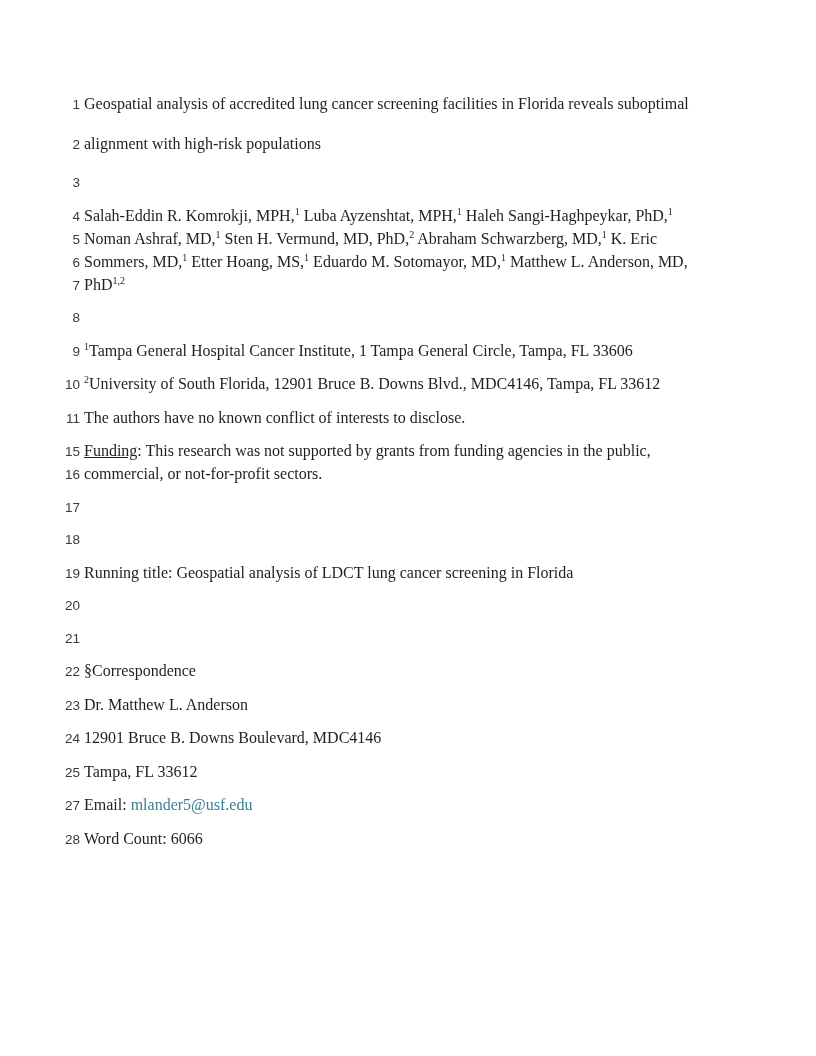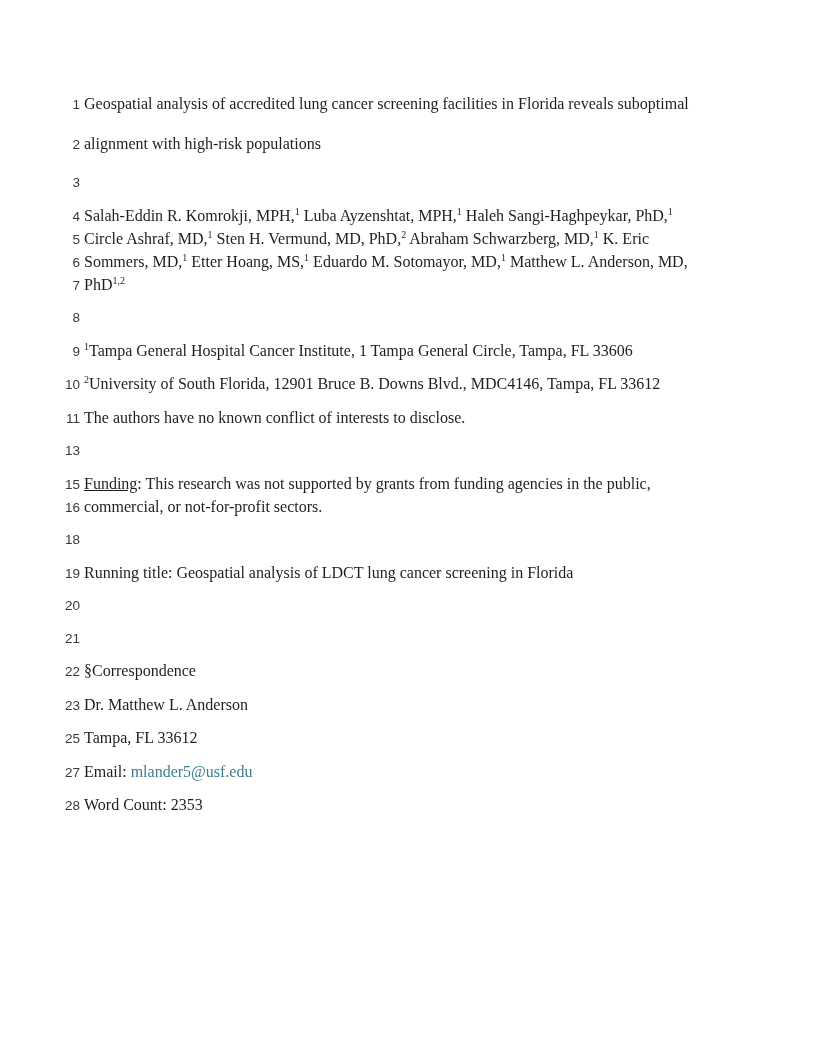--- a/index.html
+++ b/index.html
@@ -58,33 +58,34 @@
 </style>
 </head>
 <body>
 
 <div class="page">
   <div id="lines">
       <div class="line sp-first"><span class="num">1</span><span class="content"><span>Geospatial analysis of accredited lung cancer screening facilities in Florida reveals suboptimal</span></span></div>
       <div class="line sp-title"><span class="num">2</span><span class="content"><span>alignment with high-risk populations</span></span></div>
       <div class="line sp-title"><span class="num">3</span><span class="content"></span></div>
       <div class="line sp-double"><span class="num">4</span><span class="content"><span>Salah-Eddin R. Komrokji, MPH,</span><sup>1</sup><span> Luba Ayzenshtat, MPH,</span><sup>1</sup><span> Haleh Sangi-Haghpeykar, PhD,</span><sup>1</sup></span></div>
-      <div class="line sp-single"><span class="num">5</span><span class="content"><span>Circle Ashraf, MD,</span><sup>1</sup><span> Sten H. Vermund, MD, PhD,</span><sup>2</sup><span> Abraham Schwarzberg, MD,</span><sup>1</sup><span> K. Eric</span></span></div>
+      <div class="line sp-single"><span class="num">5</span><span class="content"><span>Noman Ashraf, MD,</span><sup>1</sup><span> Sten H. Vermund, MD, PhD,</span><sup>2</sup><span> Abraham Schwarzberg, MD,</span><sup>1</sup><span> K. Eric</span></span></div>
       <div class="line sp-single"><span class="num">6</span><span class="content"><span>Sommers, MD,</span><sup>1</sup><span> Etter Hoang, MS,</span><sup>1</sup><span> Eduardo M. Sotomayor, MD,</span><sup>1</sup><span> Matthew L. Anderson, MD,</span></span></div>
       <div class="line sp-single"><span class="num">7</span><span class="content"><span>PhD</span><sup>1,2</sup></span></div>
       <div class="line sp-double"><span class="num">8</span><span class="content"></span></div>
       <div class="line sp-double"><span class="num">9</span><span class="content"><sup>1</sup><span>Tampa General Hospital Cancer Institute, 1 Tampa General Circle, Tampa, FL 33606</span></span></div>
       <div class="line sp-double"><span class="num">10</span><span class="content"><sup>2</sup><span>University of South Florida, 12901 Bruce B. Downs Blvd., MDC4146, Tampa, FL 33612</span></span></div>
       <div class="line sp-double"><span class="num">11</span><span class="content"><span>The authors have no known conflict of interests to disclose.</span></span></div>
-      <div class="line sp-double"><span class="num">13</span><span class="content"></span></div>
       <div class="line sp-double"><span class="num">15</span><span class="content"><span class="u">Funding</span><span>: This research was not supported by grants from funding agencies in the public,</span></span></div>
       <div class="line sp-single"><span class="num">16</span><span class="content"><span>commercial, or not-for-profit sectors.</span></span></div>
+      <div class="line sp-double"><span class="num">17</span><span class="content"></span></div>
       <div class="line sp-double"><span class="num">18</span><span class="content"></span></div>
       <div class="line sp-double"><span class="num">19</span><span class="content"><span>Running title: Geospatial analysis of LDCT lung cancer screening in Florida</span></span></div>
       <div class="line sp-double"><span class="num">20</span><span class="content"></span></div>
       <div class="line sp-double"><span class="num">21</span><span class="content"></span></div>
       <div class="line sp-double"><span class="num">22</span><span class="content"><span>§Correspondence</span></span></div>
       <div class="line sp-double"><span class="num">23</span><span class="content"><span>Dr. Matthew L. Anderson</span></span></div>
+      <div class="line sp-double"><span class="num">24</span><span class="content"><span>12901 Bruce B. Downs Boulevard, MDC4146</span></span></div>
       <div class="line sp-double"><span class="num">25</span><span class="content"><span>Tampa, FL 33612</span></span></div>
       <div class="line sp-double"><span class="num">27</span><span class="content"><span>Email: </span><a class="link">mlander5@usf.edu</a></span></div>
-      <div class="line sp-double"><span class="num">28</span><span class="content"><span>Word Count: 2353</span></span></div>
+      <div class="line sp-double"><span class="num">28</span><span class="content"><span>Word Count: 6066</span></span></div>
     </div>
 </div>
 
 </body></html>

